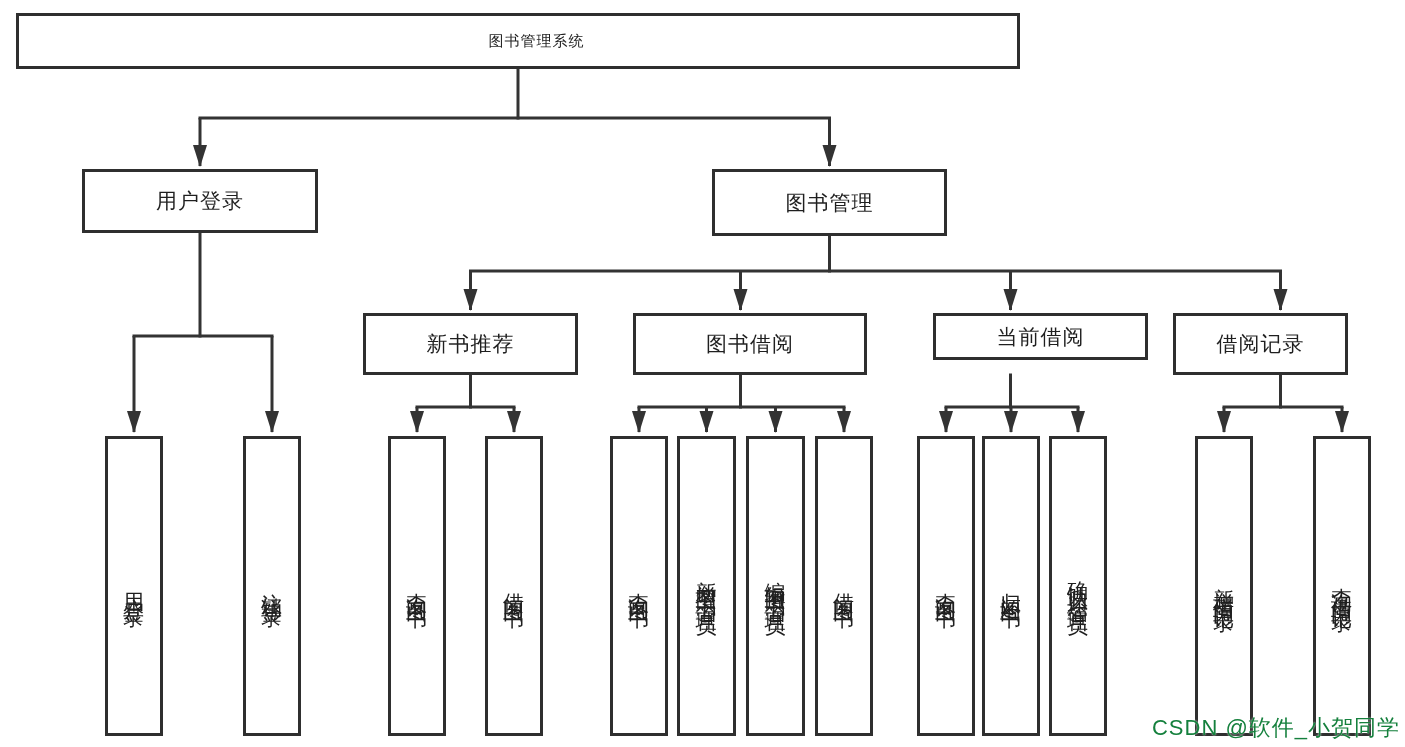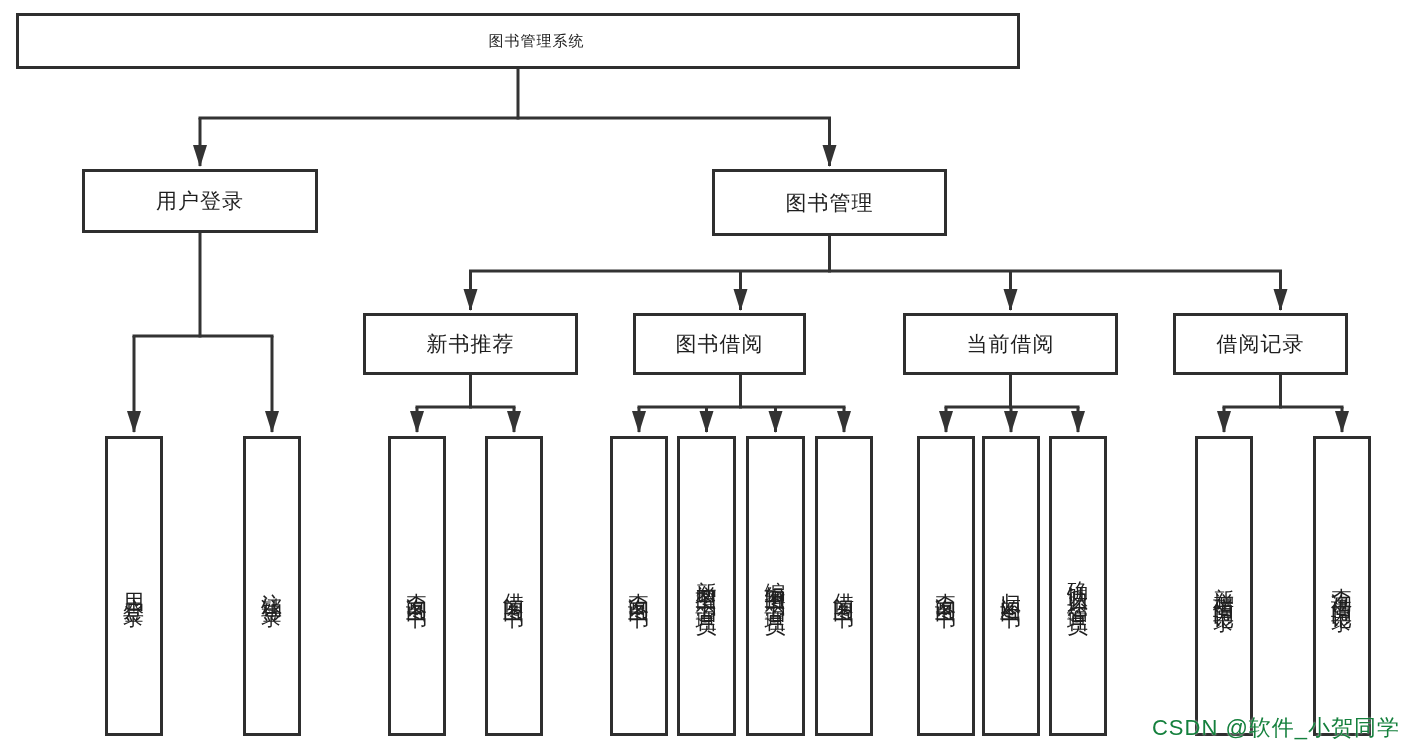--- a/index.html
+++ b/index.html
@@ -85,22 +85,22 @@
     <line x1="1224" y1="407" x2="1224" y2="432" marker-end="url(#arrow)"></line>
     <line x1="1342" y1="407" x2="1342" y2="432" marker-end="url(#arrow)"></line>
   </svg>
 
   <div class="node h root" style="left:16px;top:13px;width:1004px;height:56px">图书管理系统</div>
 
   <div class="node h" style="left:82px;top:169px;width:236px;height:64px">用户登录</div>
   <div class="node h" style="left:712px;top:169px;width:235px;height:67px">图书管理</div>
 
   <div class="node h" style="left:363px;top:313px;width:215px;height:62px">新书推荐</div>
-  <div class="node h" style="left:633px;top:313px;width:173px;height:62px">图书借阅</div>
-  <div class="node h" style="left:903px;top:313px;width:215px;height:62px">当前借阅</div>
+  <div class="node h" style="left:633px;top:313px;width:234px;height:62px">图书借阅</div>
+  <div class="node h" style="left:933px;top:313px;width:215px;height:47px">当前借阅</div>
   <div class="node h" style="left:1173px;top:313px;width:175px;height:62px">借阅记录</div>
 
   <div class="node v" style="left:105px">用户登录</div>
   <div class="node v" style="left:243px">注销登录</div>
 
   <div class="node v" style="left:388px">查询图书</div>
   <div class="node v" style="left:485px">借阅图书</div>
 
   <div class="node v" style="left:610px">查询图书</div>
   <div class="node v" style="left:677px;width:59px">新增图书（管理员）</div>

